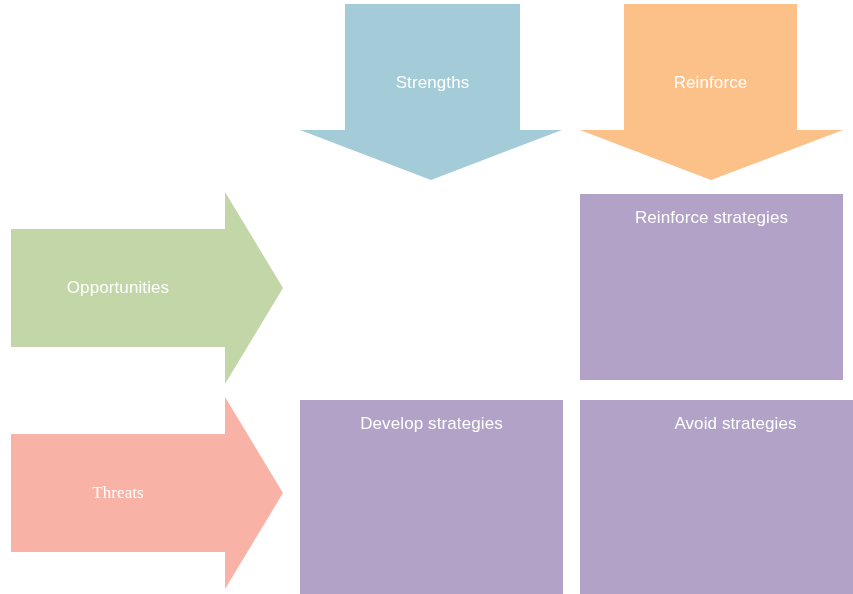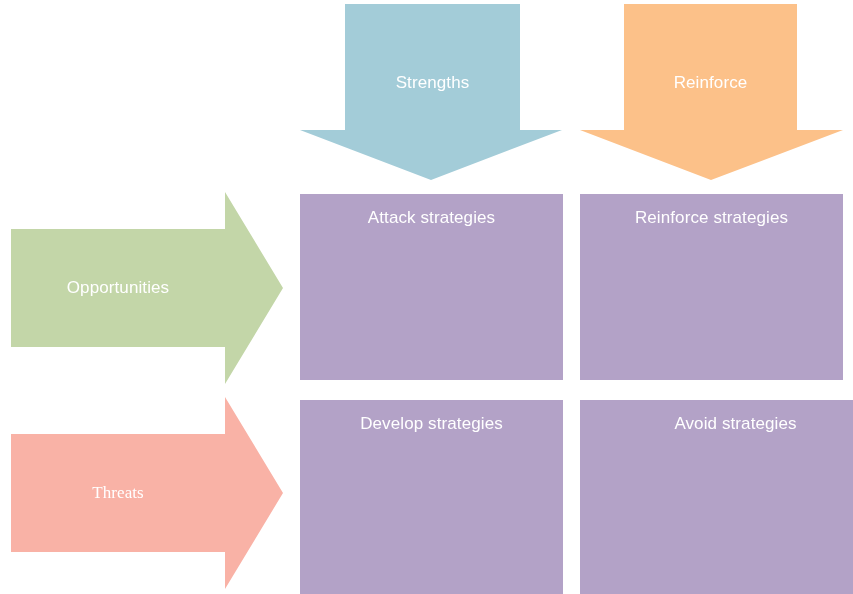--- a/index.html
+++ b/index.html
@@ -103,23 +103,20 @@
     <span class="shape-label">Opportunities</span>
   </div>
 
   <div class="shape right-arrow" style="left:11px; top:397px; width:272px; height:192px;font-family:Liberation Serif, serif;">
     <svg viewBox="0 0 272 192" preserveAspectRatio="none">
       <polygon points="0,37 214,37 214,0 272,96 214,192 214,155 0,155" fill="#f9b2a6"></polygon>
     </svg>
     <span class="shape-label">Threats</span>
   </div>
 
-  <div class="strategy-box" style="left:300px; top:194px; width:263px; height:186px; background:#b3a2c7;">
-    <span class="box-label">Attack strategies</span>
-  </div>
 
   <div class="strategy-box" style="left:580px; top:194px; width:263px; height:186px; background:#b3a2c7;">
     <span class="box-label">Reinforce strategies</span>
   </div>
 
   <div class="strategy-box" style="left:300px; top:400px; width:263px; height:194px; background:#b3a2c7;">
     <span class="box-label">Develop strategies</span>
   </div>
 
   <div class="strategy-box" style="left:580px; top:400px; width:311px; height:194px; background:#b3a2c7;">

